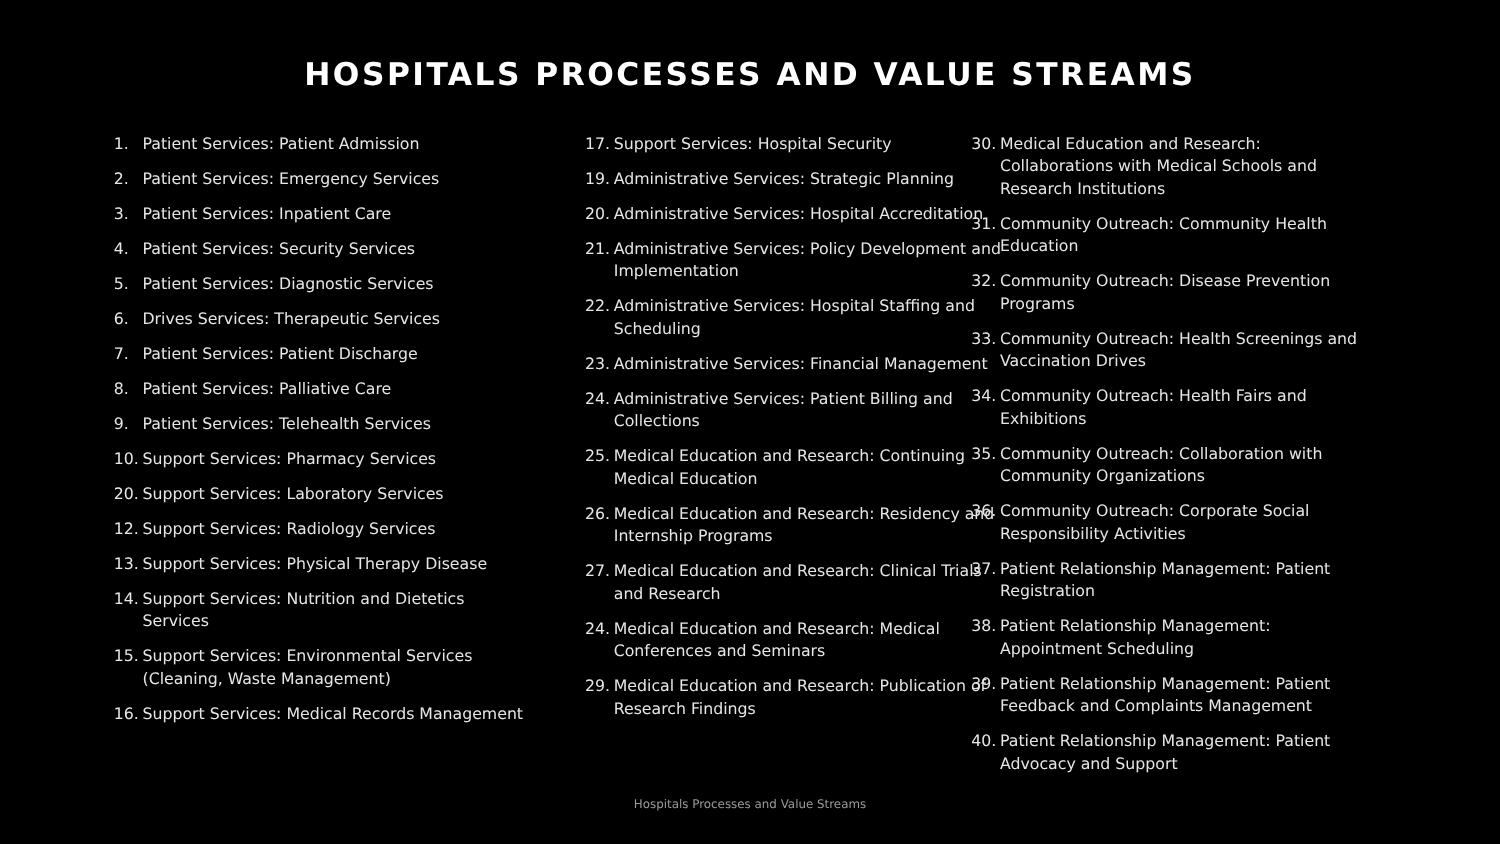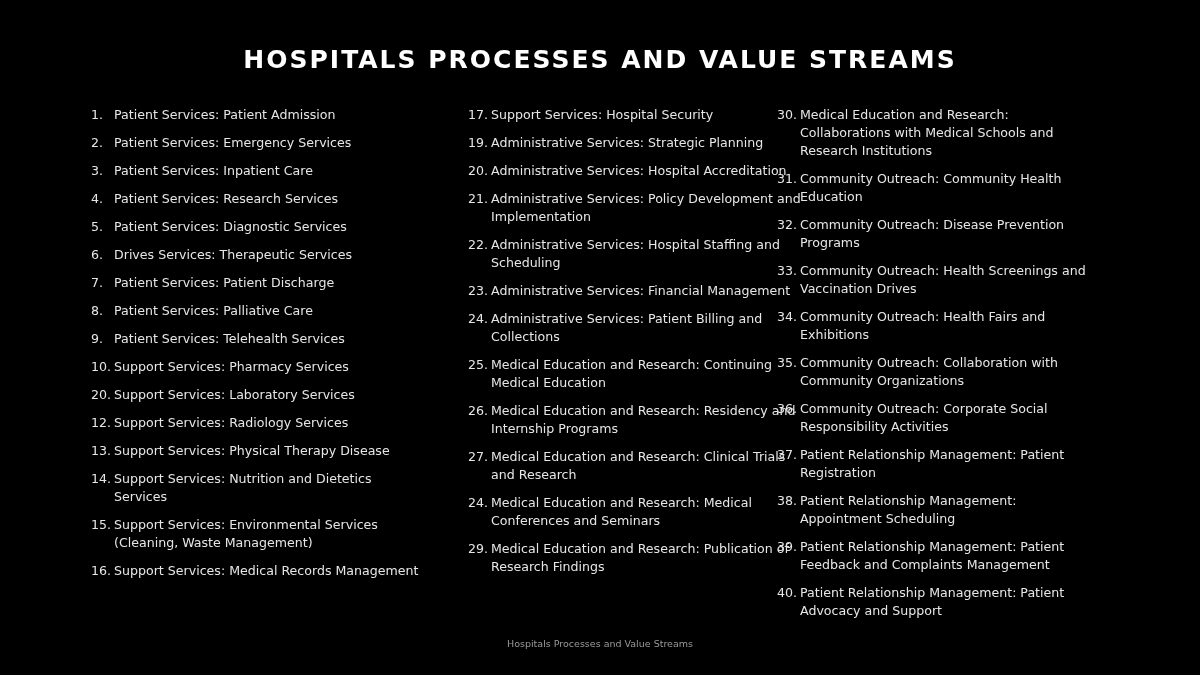--- a/index.html
+++ b/index.html
@@ -73,21 +73,21 @@
   <li class="item">
       <span class="num">2.</span>
       <span class="txt">Patient Services: Emergency Services</span>
     </li>
   <li class="item">
       <span class="num">3.</span>
       <span class="txt">Patient Services: Inpatient Care</span>
     </li>
   <li class="item">
       <span class="num">4.</span>
-      <span class="txt">Patient Services: Research Services</span>
+      <span class="txt">Patient Services: Security Services</span>
     </li>
   <li class="item">
       <span class="num">5.</span>
       <span class="txt">Patient Services: Diagnostic Services</span>
     </li>
   <li class="item">
       <span class="num">6.</span>
       <span class="txt">Drives Services: Therapeutic Services</span>
     </li>
   <li class="item">

